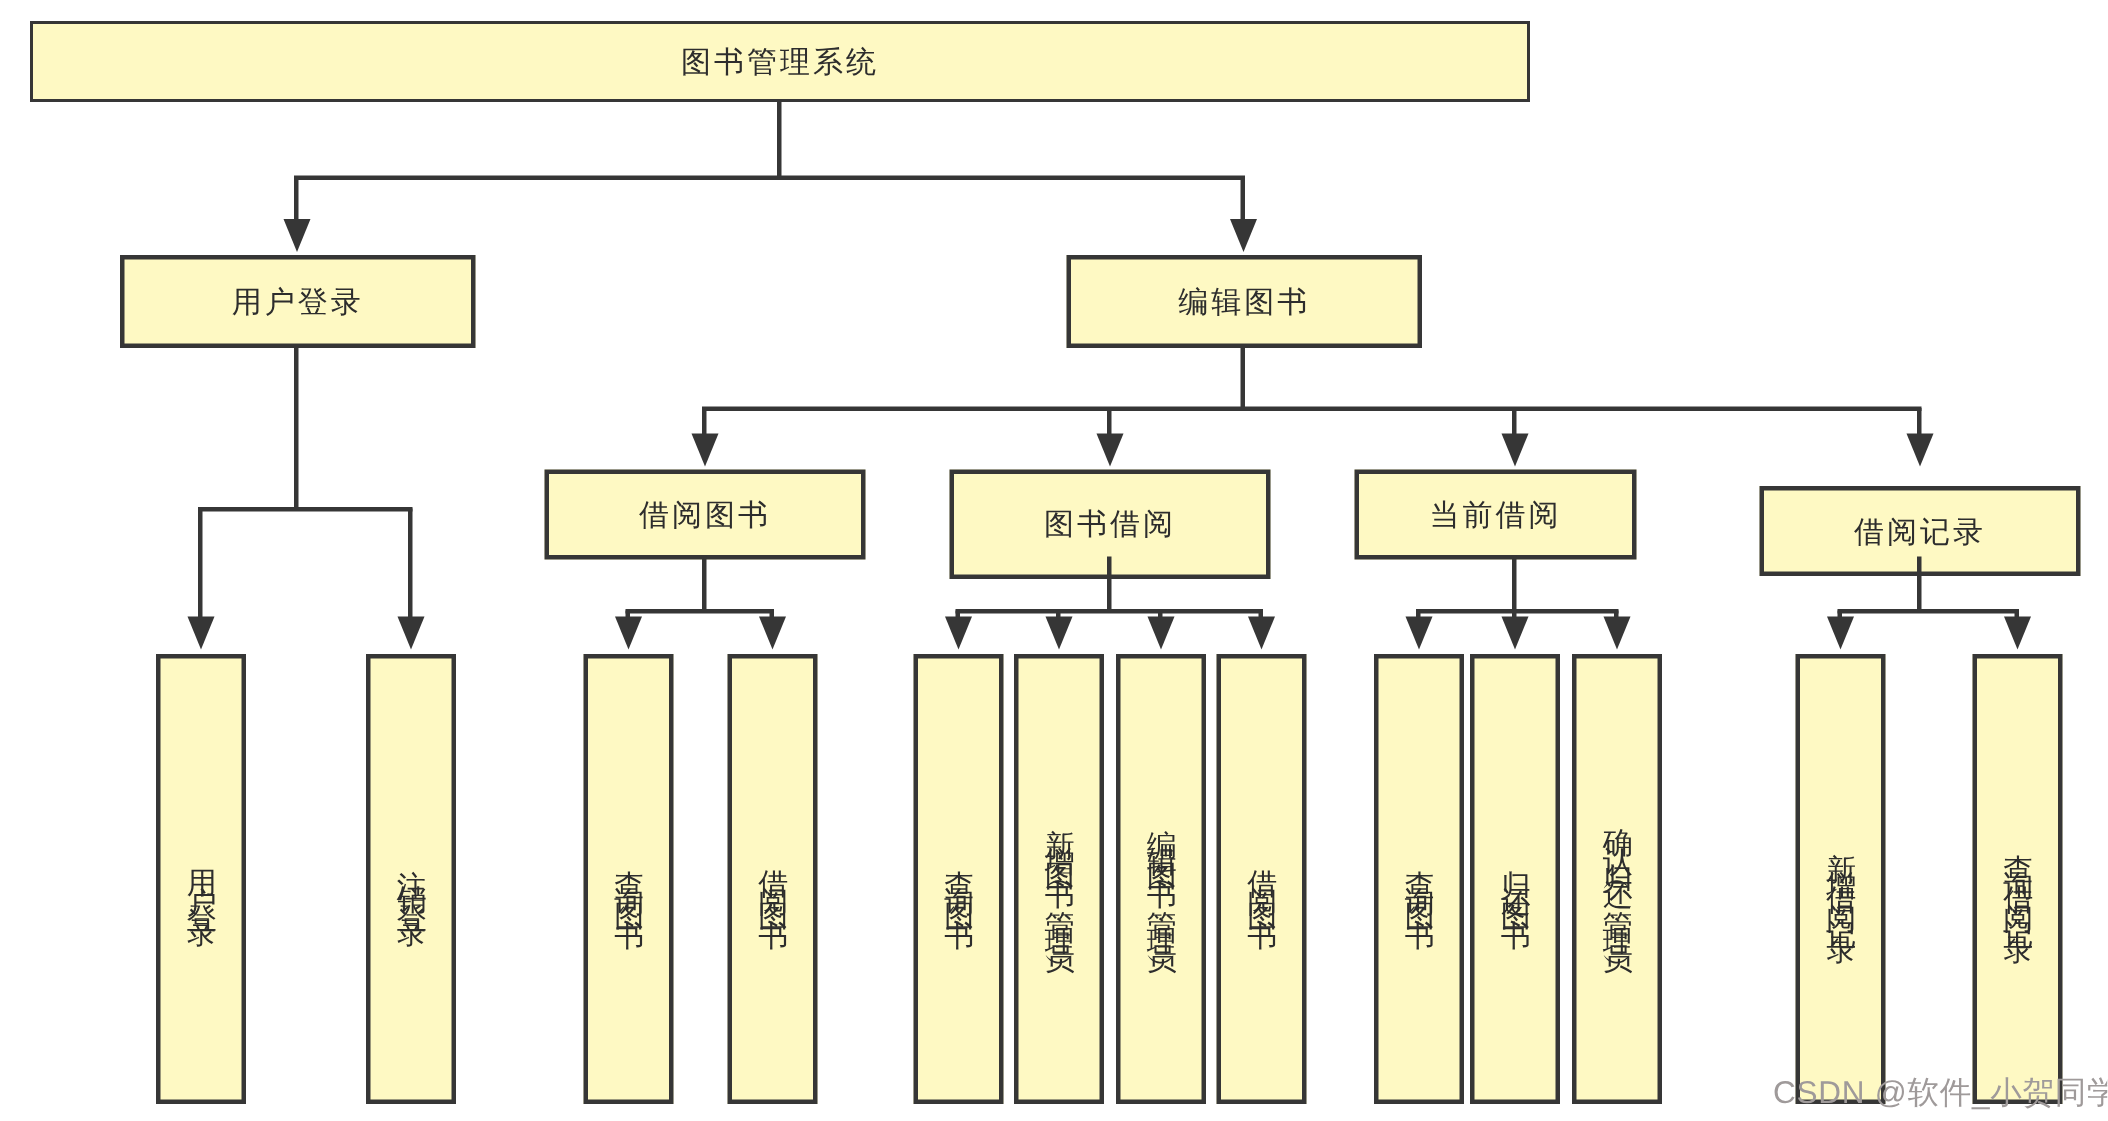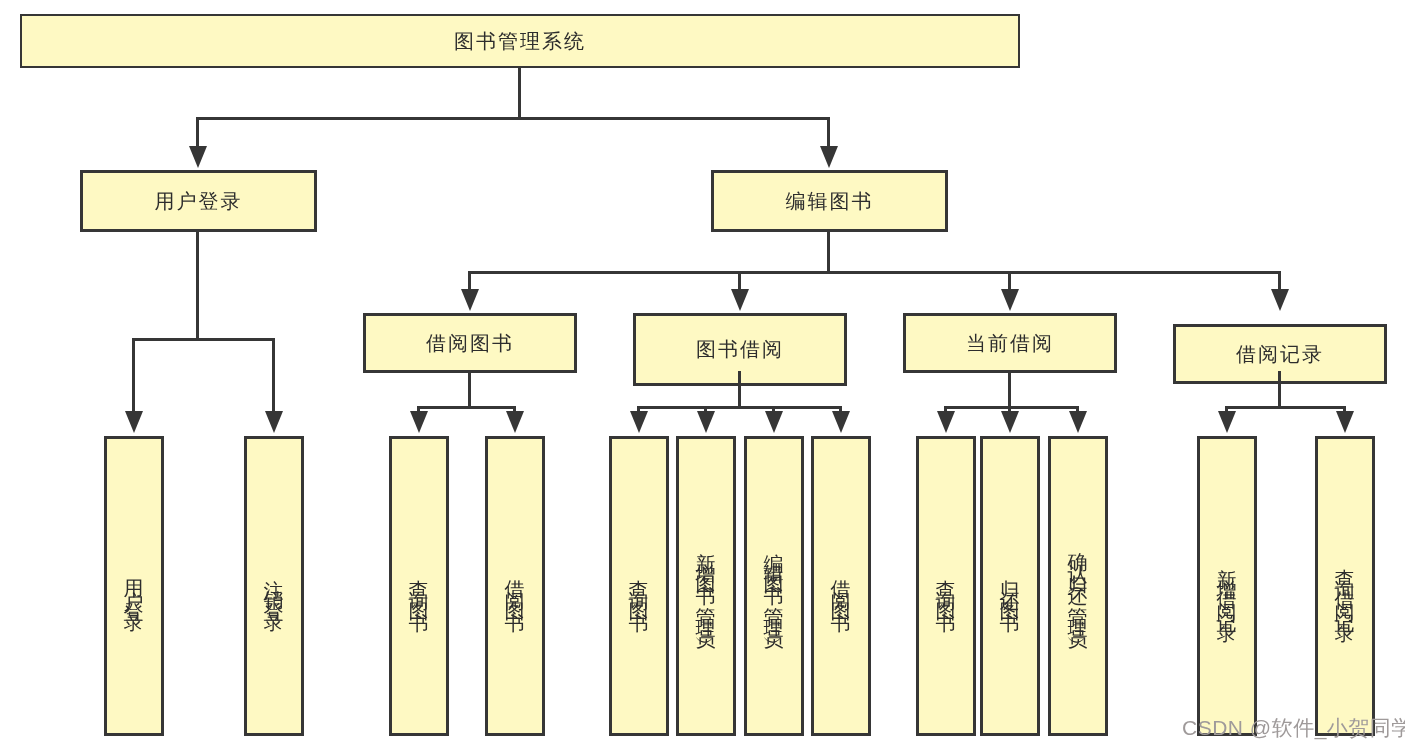--- a/index.html
+++ b/index.html
@@ -68,21 +68,21 @@
   <div class="line" style="left:738px;top:272px;width:3px;height:20px"></div>
   <div class="line" style="left:1008px;top:272px;width:3px;height:20px"></div>
   <div class="line" style="left:1278px;top:272px;width:3px;height:20px"></div>
   <div class="arrow" style="left:461px;top:289px"></div>
   <div class="arrow" style="left:731px;top:289px"></div>
   <div class="arrow" style="left:1001px;top:289px"></div>
   <div class="arrow" style="left:1271px;top:289px"></div>
 
   <div class="box" style="left:363px;top:313px;width:214px;height:60px">借阅图书</div>
   <div class="box" style="left:633px;top:313px;width:214px;height:73px">图书借阅</div>
-  <div class="box" style="left:903px;top:313px;width:214px;height:60px">当前借阅</div>
+  <div class="box" style="left:903px;top:313px;width:188px;height:60px">当前借阅</div>
   <div class="box" style="left:1173px;top:324px;width:214px;height:60px">借阅记录</div>
 
   <div class="line" style="left:468px;top:371px;width:3px;height:36px"></div>
   <div class="line" style="left:417px;top:406px;width:99px;height:3px"></div>
   <div class="line" style="left:417px;top:407px;width:3px;height:8px"></div>
   <div class="line" style="left:513px;top:407px;width:3px;height:8px"></div>
   <div class="arrow" style="left:410px;top:411px"></div>
   <div class="arrow" style="left:506px;top:411px"></div>
 
   <div class="line" style="left:738px;top:371px;width:3px;height:36px"></div>

